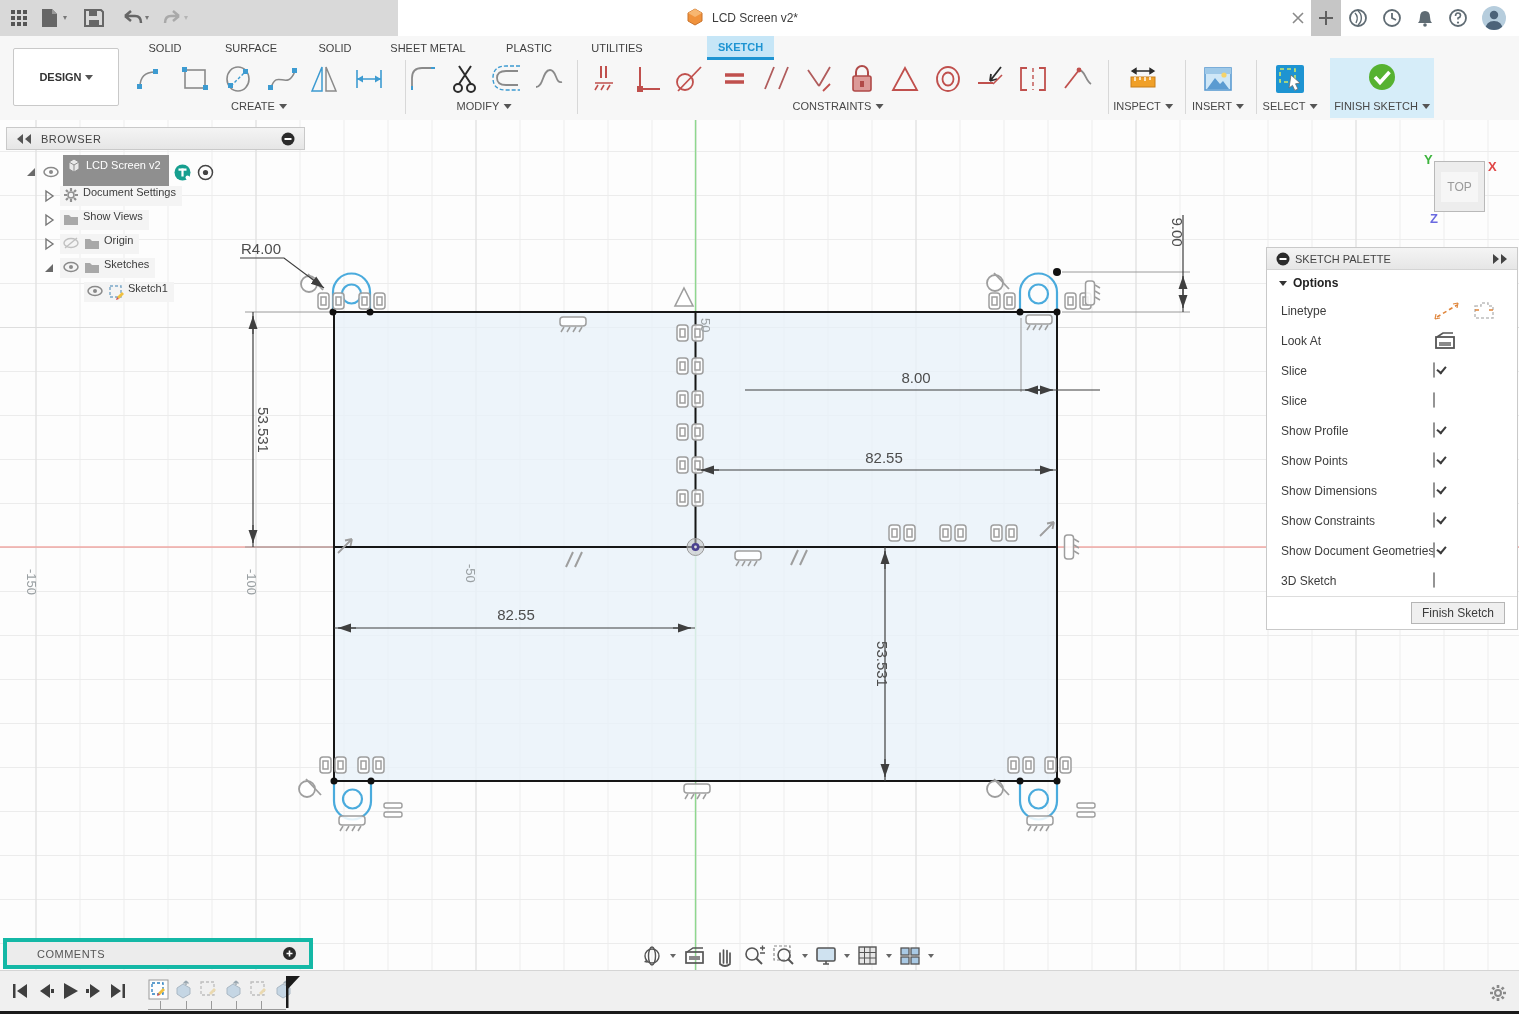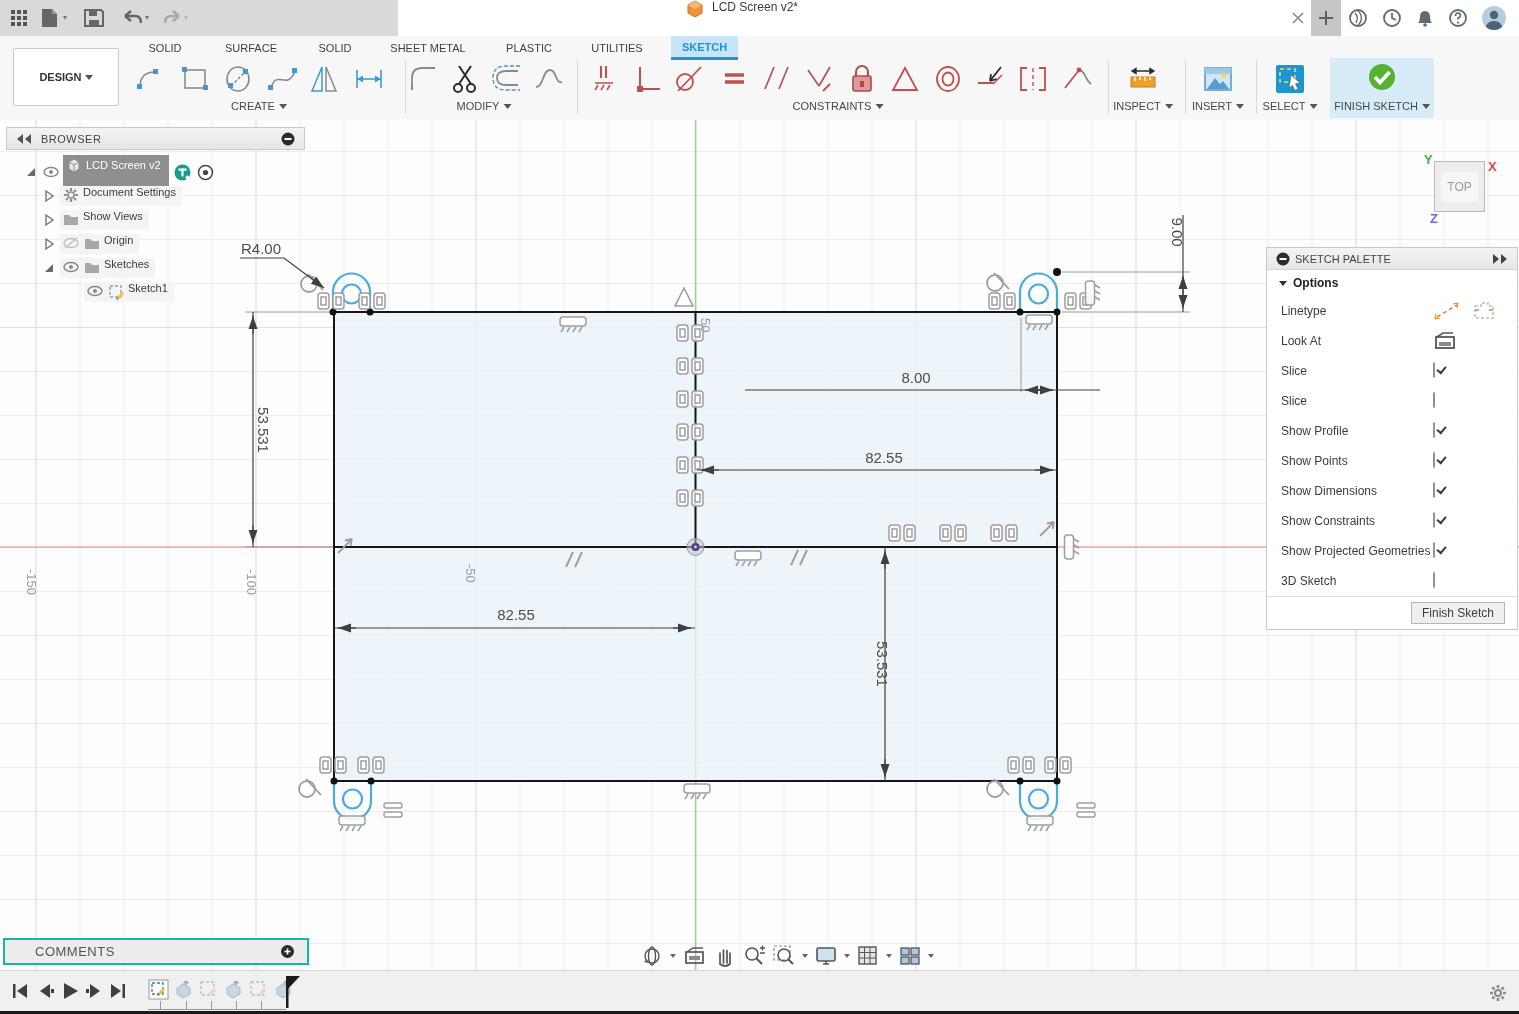--- a/index.html
+++ b/index.html
@@ -1,21 +1,21 @@
 <!DOCTYPE html>
 <html><head>
 <meta charset="utf-8">
 <style>
   html,body{margin:0;padding:0;background:#fff;}
   #app{position:relative;width:1519px;height:1014px;font-family:"Liberation Sans",sans-serif;overflow:hidden;background:#fdfdfd;}
   
   #titlebar{position:absolute;left:0;top:0;width:1519px;height:36px;background:#fff;border-bottom:1px solid #d8d8d8;}
   #qa{position:absolute;left:0;top:0;width:398px;height:36px;background:#d9d9d9;}
   .qaic{position:absolute;top:7px;width:24px;height:22px;}
-  .tb-title{position:absolute;top:0;height:36px;display:flex;font-size:12px;color:#3c3c3c;}
+  .tb-title{position:absolute;top:0;height:36px;display:flex;align-items:center;font-size:12px;color:#3c3c3c;}
   .tbic{position:absolute;top:8px;width:20px;height:20px;}
   #newtab{position:absolute;left:1311px;top:0;width:30px;height:36px;background:#c6c6c6;}
   .avatar{position:absolute;left:1482px;top:6px;width:24px;height:24px;border-radius:50%;background:#b6cddd;overflow:hidden;}
   
   #ribbon{position:absolute;left:0;top:36px;width:1519px;height:84px;background:#f7f7f7;border-bottom:1px solid #d4d4d4;}
   #designbtn{position:absolute;left:13px;top:12px;width:104px;height:56px;background:#fff;border:1px solid #c9c9c9;border-radius:2px;display:flex;align-items:center;justify-content:center;font-size:11px;font-weight:bold;color:#333;}
   .tab{position:absolute;top:0;height:24px;display:flex;align-items:center;justify-content:center;font-size:11px;color:#404040;}
   .tab.active{background:#c6e6f7;color:#1e94d2;font-weight:bold;border-bottom:3px solid #1e94d2;height:21px;}
   .ric{position:absolute;top:26px;width:34px;height:34px;}
   .glabel{position:absolute;top:64px;font-size:11px;color:#484848;transform:translateX(-50%);white-space:nowrap;display:flex;align-items:center;gap:4px;}
@@ -45,21 +45,21 @@
   #pal-header{height:21px;background:linear-gradient(#f4f4f4,#e6e6e6);border-bottom:1px solid #d4d4d4;display:flex;align-items:center;font-size:11px;color:#444;}
   #pal-options{height:26px;display:flex;align-items:center;font-size:12px;font-weight:bold;color:#222;padding-left:12px;gap:6px;}
   .prow{height:30px;display:flex;align-items:center;font-size:12px;color:#3c3c3c;padding-left:14px;position:relative;}
   .pctrl{position:absolute;left:166px;top:7px;}
   .cb{width:15px;height:15px;border:1px solid #949494;border-radius:3px;background:linear-gradient(#fff,#e7e7e7);position:relative;}
   .cb.on::after{content:"";position:absolute;left:3px;top:3px;width:7px;height:4px;border-left:2px solid #3c3c3c;border-bottom:2px solid #3c3c3c;transform:rotate(-50deg);}
   #pal-footer{border-top:1px solid #ddd;height:32px;position:relative;}
   #finish-sketch-btn{position:absolute;right:12px;top:5px;border:1px solid #b5b5b5;background:#efefef;font-size:12px;color:#3c3c3c;padding:3px 10px;font-family:"Liberation Sans",sans-serif;}
   .dcaret{width:0;height:0;border-left:4px solid transparent;border-right:4px solid transparent;border-top:5px solid #333;}
   
-  #commentsbar{position:absolute;left:3px;top:818px;width:302px;height:23px;background:#ececec;border:2px solid #14b8a6;display:flex;align-items:center;font-size:13px;color:#555;letter-spacing:.5px;}
+  #commentsbar{position:absolute;left:3px;top:818px;width:302px;height:23px;background:#ececec;border:4px solid #14b8a6;display:flex;align-items:center;font-size:11px;color:#555;letter-spacing:.5px;}
   #navbar{position:absolute;left:640px;top:823px;height:26px;display:flex;align-items:center;gap:6px;}
   .nic{width:24px;height:24px;}
   .ncaret{width:0;height:0;border-left:3.5px solid transparent;border-right:3.5px solid transparent;border-top:4px solid #666;}
   
   #timelinebar{position:absolute;left:0;top:970px;width:1519px;height:41px;background:#f0f0f0;border-top:1px solid #d5d5d5;}
   #blackstrip{position:absolute;left:0;top:1011px;width:1519px;height:3px;background:#1a1a1a;}
   .pic{position:absolute;top:10px;width:20px;height:20px;}
   .fic{position:absolute;top:8px;width:21px;height:22px;}
   #tl-bracket{position:absolute;left:148px;top:34px;width:138px;height:4px;border-bottom:1px solid #9a9a9a;}
   .tick{position:absolute;top:30px;width:1px;height:8px;background:#9a9a9a;}
@@ -180,21 +180,21 @@
       </div>
     <div class="tab" style="left:388px;width:80px">
         <span>SHEET METAL</span>
       </div>
     <div class="tab" style="left:503px;width:52px">
         <span>PLASTIC</span>
       </div>
     <div class="tab" style="left:588px;width:58px">
         <span>UTILITIES</span>
       </div>
-    <div class="tab active" style="left:671px;width:67px">
+    <div class="tab active" style="left:707px;width:67px">
         <span>SKETCH</span>
       </div>
 
     <div class="ric" style="left:133px"><svg width="34" height="34">
           <path d="M7,25 Q7,10 22,10" stroke="#8a8a8a" stroke-width="1.6" fill="none"></path>
           <rect x="4" y="22" width="5" height="5" fill="#3d9bd1"></rect>
           <rect x="20" y="7" width="5" height="5" fill="#3d9bd1"></rect>
         </svg></div>
     <div class="ric" style="left:179px"><svg width="34" height="34">
           <rect x="6" y="8" width="20" height="18" fill="none" stroke="#8a8a8a" stroke-width="1.6"></rect>
@@ -696,21 +696,21 @@
         </div>
       <div class="prow">
           <span>Show Dimensions</span>
           <span class="pctrl"><span class="cb on"></span></span>
         </div>
       <div class="prow">
           <span>Show Constraints</span>
           <span class="pctrl"><span class="cb on"></span></span>
         </div>
       <div class="prow">
-          <span>Show Projected Geometries</span>
+          <span>Show Document Geometries</span>
           <span class="pctrl"><span class="cb on"></span></span>
         </div>
       <div class="prow">
           <span>3D Sketch</span>
           <span class="pctrl"><span class="cb"></span></span>
         </div>
       <div id="pal-footer">
         <button id="finish-sketch-btn">Finish Sketch</button>
       </div>
     </div>

